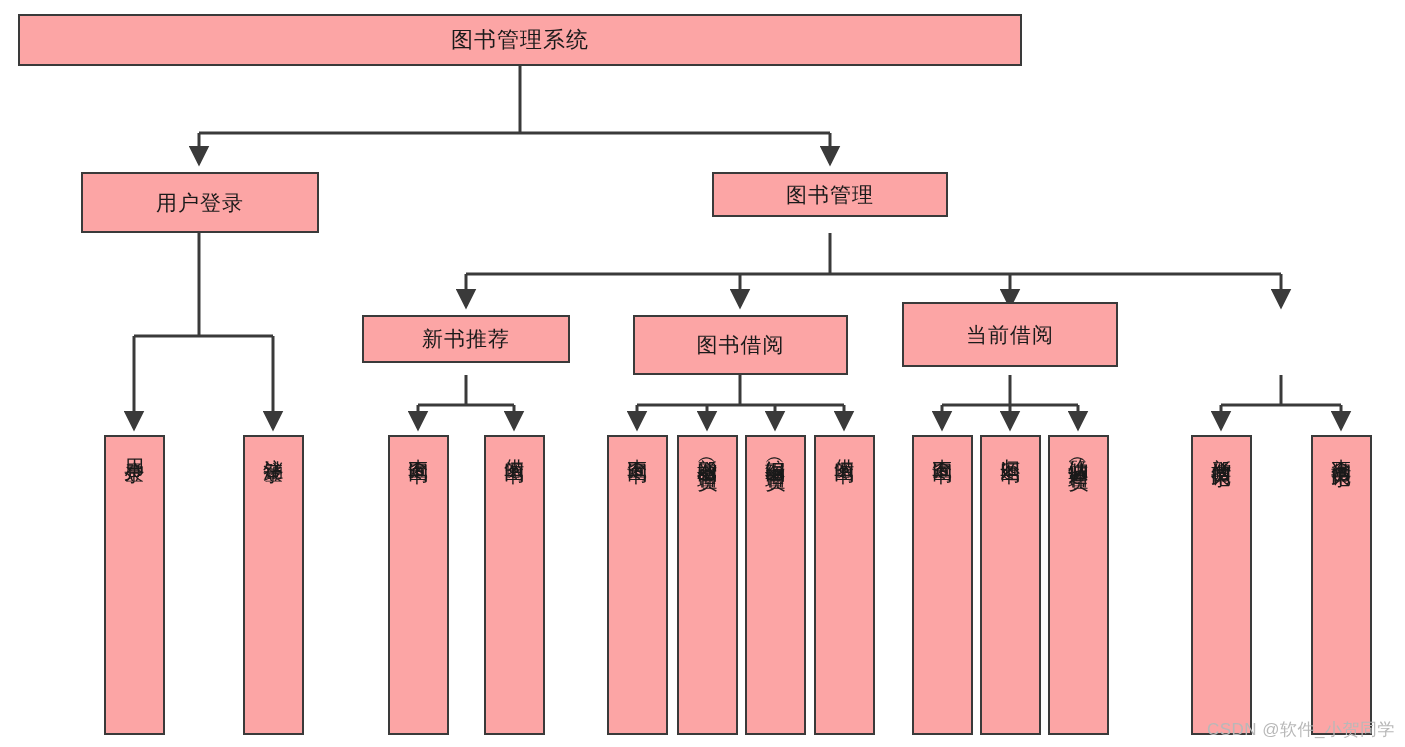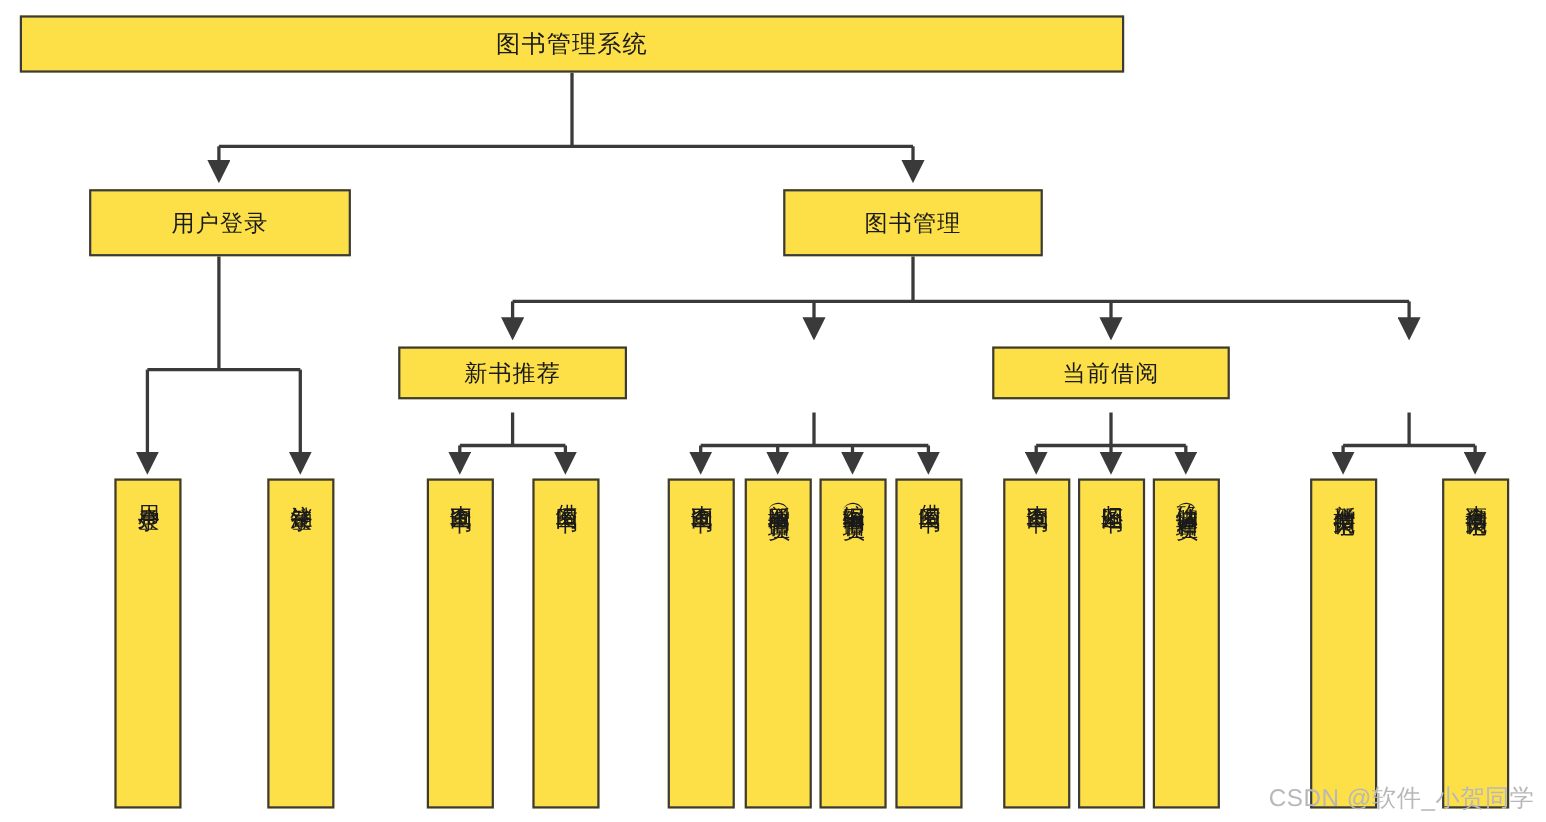--- a/index.html
+++ b/index.html
@@ -15,21 +15,21 @@
     width:1405px;height:747px;
   }
   #wires{
     position:absolute;left:0;top:0;
     width:1405px;height:747px;
     pointer-events:none;
   }
   .node{
     position:absolute;
     box-sizing:border-box;
-    background:#fde047;
+    background:#fca5a5;
     border:2.5px solid #3a3a3a;
     display:flex;
     align-items:center;
     justify-content:center;
     color:#1a1a1a;
     z-index:2;
   }
   .node.h{                     
     font-size:21px;
     letter-spacing:1px;
@@ -47,21 +47,21 @@
     line-height:1.12;
     letter-spacing:2px;
     white-space:nowrap;
     display:block;
     text-align:center;
   }
   .htext{ white-space:nowrap; display:block; }
   #watermark{
     position:absolute;
     right:10px;bottom:6px;
-    font-size:22px;
+    font-size:17px;
     color:#b8b8b8;
     letter-spacing:0.5px;
     white-space:nowrap;
     z-index:3;
   }
 </style>
 </head>
 <body>
 
 <div id="diagram">
@@ -116,28 +116,31 @@
     </g>
   </svg>
 
   <div class="node h root" style="left:18px;top:14px;width:1004px;height:52px;">
     <span class="htext">图书管理系统</span>
   </div>
 
   <div class="node h" style="left:81px;top:172px;width:238px;height:61px;">
     <span class="htext">用户登录</span>
   </div>
-  <div class="node h" style="left:712px;top:172px;width:236px;height:61px;">
+  <div class="node h" style="left:712px;top:172px;width:236px;height:45px;">
     <span class="htext">图书管理</span>
   </div>
 
   <div class="node h" style="left:362px;top:315px;width:208px;height:48px;">
     <span class="htext">新书推荐</span>
   </div>
-  <div class="node h" style="left:902px;top:315px;width:216px;height:48px;">
+  <div class="node h" style="left:633px;top:315px;width:215px;height:60px;">
+    <span class="htext">图书借阅</span>
+  </div>
+  <div class="node h" style="left:902px;top:302px;width:216px;height:65px;">
     <span class="htext">当前借阅</span>
   </div>
 
   <div class="node v" style="left:104px;top:435px;width:61px;height:300px;">
     <span class="vtext">用户登录</span>
   </div>
   <div class="node v" style="left:243px;top:435px;width:61px;height:300px;">
     <span class="vtext">注销登录</span>
   </div>
 

